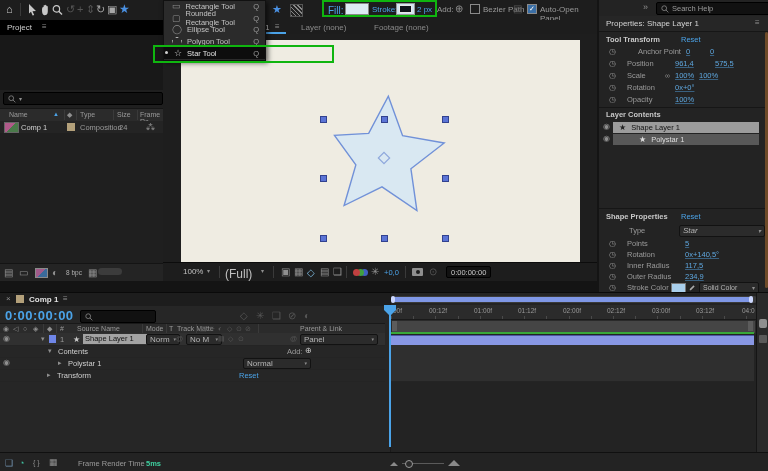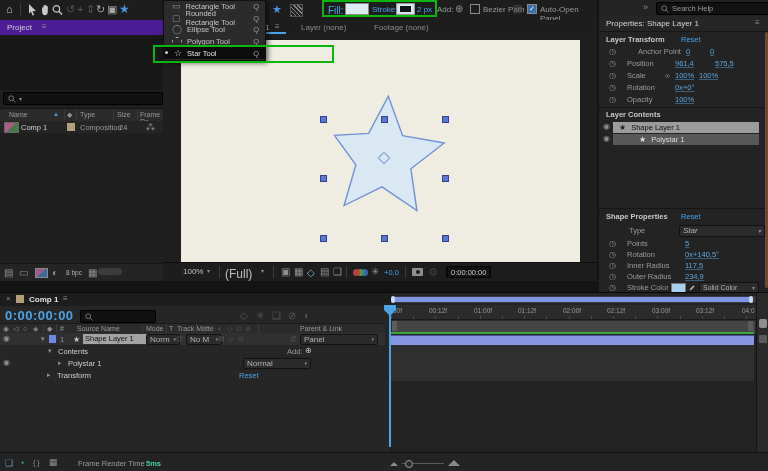--- a/index.html
+++ b/index.html
@@ -102,21 +102,21 @@
   <div class="menuitem" style="background:#0d0d0d;color:#e2e2e2;position:relative;">
     <span class="abs" style="left:1px;top:4px;width:3px;height:3px;background:#cfcfcf;border-radius:50%;"></span>
     <span style="font-size:9px;color:#cfcfcf;margin-left:2px;">☆</span>
     <span>Star Tool</span>
     <span class="sc">Q</span>
   </div>
 </div>
 <div class="greenbox" style="left:153px;top:45px;width:177px;height:14px;"></div>
 
 <div class="pan" style="left:0;top:20px;width:163px;height:260px;background:#1f1f1f;border-right:2px solid #141414;">
-  <div class="abs" style="left:0;top:0;width:100%;height:15px;background:#4c1d95;">
+  <div class="abs" style="left:0;top:0;width:100%;height:15px;background:#000000;">
     <span class="abs" style="left:7px;top:3px;font-size:8px;color:#cfcfcf;">Project</span>
     <span class="abs ic" style="left:42px;top:3px;font-size:8px;">≡</span>
   </div>
   <div class="abs" style="left:0;top:15px;width:100%;height:55px;background:#181818;"></div>
 
   <div class="abs inbox" style="left:3px;top:72px;width:150px;height:11px;">
     <svg width="8" height="8" viewBox="0 0 10 10">
         <circle cx="4" cy="4" r="3" fill="none" stroke="#8a8a8a"></circle>
         <line x1="6.2" y1="6.2" x2="9.2" y2="9.2" stroke="#8a8a8a"></line>
       </svg>
@@ -217,21 +217,21 @@
         <line x1="6.2" y1="6.2" x2="9.2" y2="9.2" stroke="#8a8a8a"></line>
       </svg>
     <span style="font-size:7.5px;color:#9a9a9a;">Search Help</span>
   </div>
 
   <div class="abs" style="left:0;top:16px;width:100%;height:15px;background:#262626;border-bottom:1px solid #161616;">
     <span class="abs" style="left:7px;top:3px;font-size:8px;color:#d5d5d5;">Properties: Shape Layer 1</span>
     <span class="abs ic" style="left:156px;top:3px;font-size:8px;">≡</span>
   </div>
 
-  <span class="abs" style="left:7px;top:35px;font-size:7.5px;color:#c8c8c8;font-weight:bold;">Layer Transform</span>
+  <span class="abs" style="left:7px;top:35px;font-size:7.5px;color:#c8c8c8;font-weight:bold;">Tool Transform</span>
   <span class="abs blue" style="left:82px;top:35px;font-size:7.5px;">Reset</span>
 
   <div class="prow" style="left:0;top:46px;width:171px;">
     <span class="ic" style="margin-left:10px;font-size:8px;">◷</span>
     <span class="lbl" style="margin-left:22px;width:48px;">Anchor Point</span>
     <span class="val" style="width:24px;">0</span>
     <span class="val">0</span>
   </div>
   <div class="prow" style="left:0;top:58px;width:171px;">
     <span class="ic" style="margin-left:10px;font-size:8px;">◷</span>

